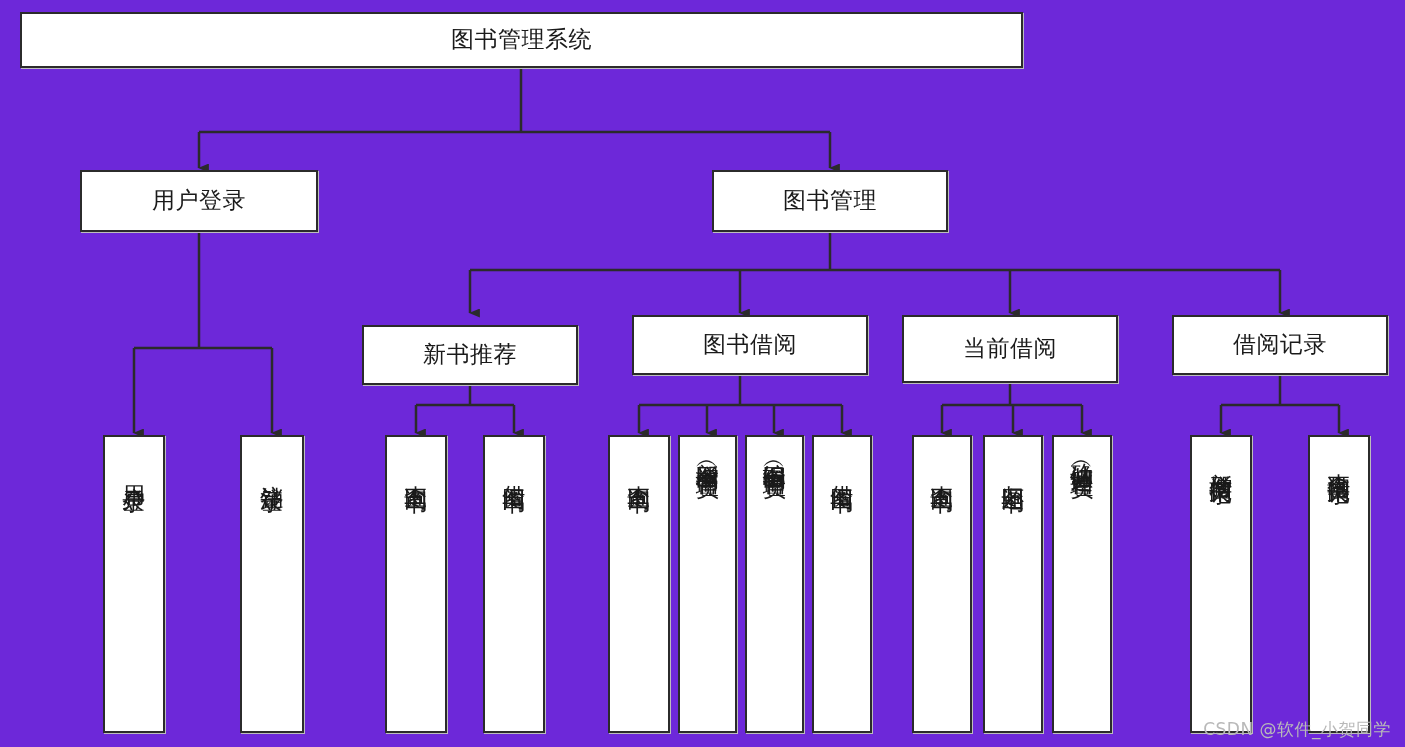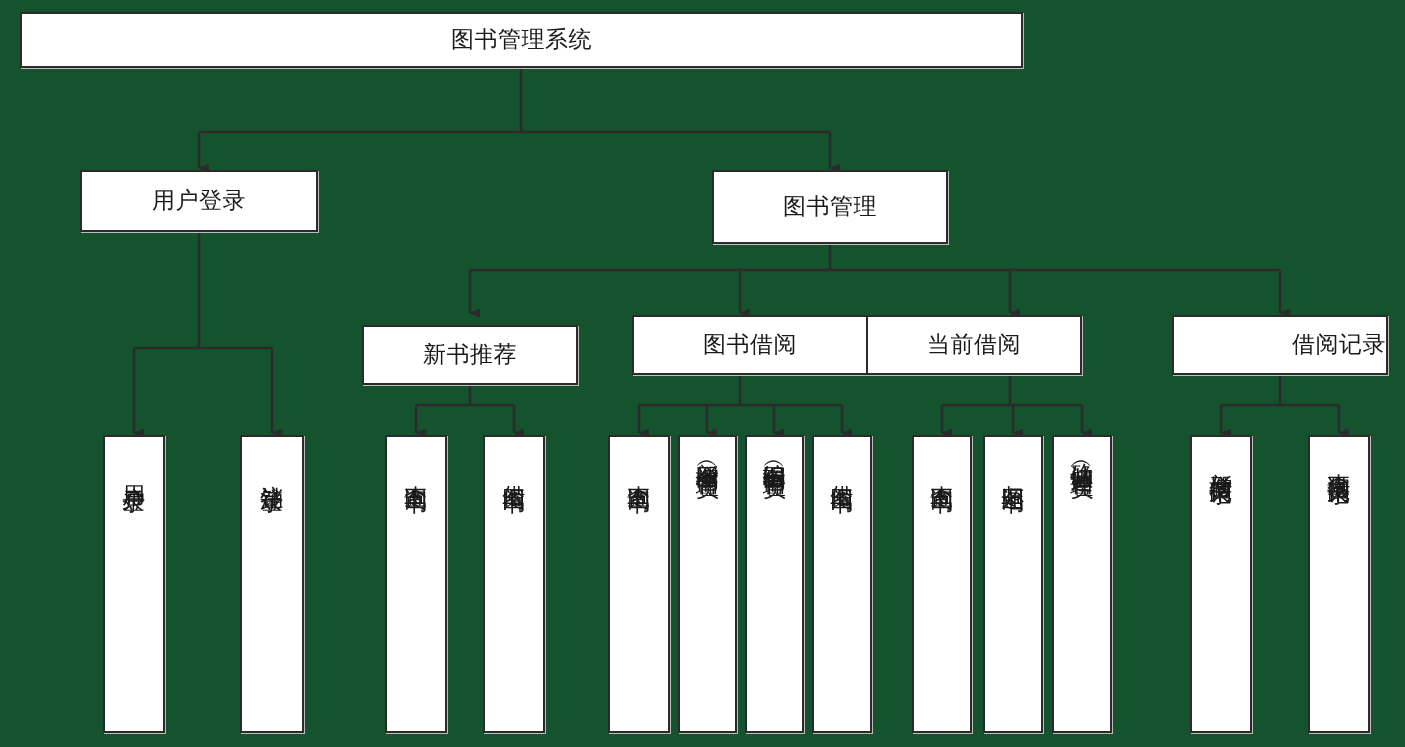--- a/index.html
+++ b/index.html
@@ -7,21 +7,21 @@
     padding: 0;
     background: #ffffff;
   }
   body {
     font-family: "DejaVu Sans", "Liberation Sans", sans-serif;
   }
   #canvas {
     position: relative;
     width: 1405px;
     height: 747px;
-    background: #14532d;
+    background: #6d28d9;
     overflow: hidden;
   }
   #edges {
     position: absolute;
     left: 0;
     top: 0;
     width: 1405px;
     height: 747px;
   }
   .node {
@@ -135,37 +135,37 @@
   </svg>
 
   <div class="node node-h" style="left:20px; top:12px; width:1003px; height:56px;">
     <span>图书管理系统</span>
   </div>
 
   <div class="node node-h" style="left:80px; top:170px; width:238px; height:62px;">
     <span>用户登录</span>
   </div>
 
-  <div class="node node-h" style="left:712px; top:170px; width:236px; height:74px;align-items:center;">
+  <div class="node node-h" style="left:712px; top:170px; width:236px; height:62px;align-items:center;">
     <span>图书管理</span>
   </div>
 
   <div class="node node-h" style="left:362px; top:325px; width:216px; height:60px;">
     <span>新书推荐</span>
   </div>
 
   <div class="node node-h" style="left:632px; top:315px; width:236px; height:60px;">
     <span>图书借阅</span>
   </div>
 
-  <div class="node node-h" style="left:866px; top:315px; width:216px; height:60px;">
+  <div class="node node-h" style="left:902px; top:315px; width:216px; height:68px;">
     <span>当前借阅</span>
   </div>
 
-  <div class="node node-h" style="left:1172px; top:315px; width:216px; height:60px;justify-content:flex-end;">
+  <div class="node node-h" style="left:1172px; top:315px; width:216px; height:60px;">
     <span>借阅记录</span>
   </div>
 
   <div class="node node-v" style="left:103px; top:435px; width:62px; height:298px;">
     <span class="vtext">用户登录</span>
   </div>
 
   <div class="node node-v" style="left:240px; top:435px; width:64px; height:298px;">
     <span class="vtext">注销登录</span>
   </div>
@@ -207,14 +207,15 @@
   </div>
 
   <div class="node node-v" style="left:1190px; top:435px; width:62px; height:298px; padding-top:18px;">
     <span class="vtext">新增借阅记录</span>
   </div>
 
   <div class="node node-v" style="left:1308px; top:435px; width:62px; height:298px; padding-top:18px;">
     <span class="vtext">查询借阅记录</span>
   </div>
 
+  <div class="watermark">CSDN @软件_小贺同学</div>
 
 </div>
 
 </body></html>

